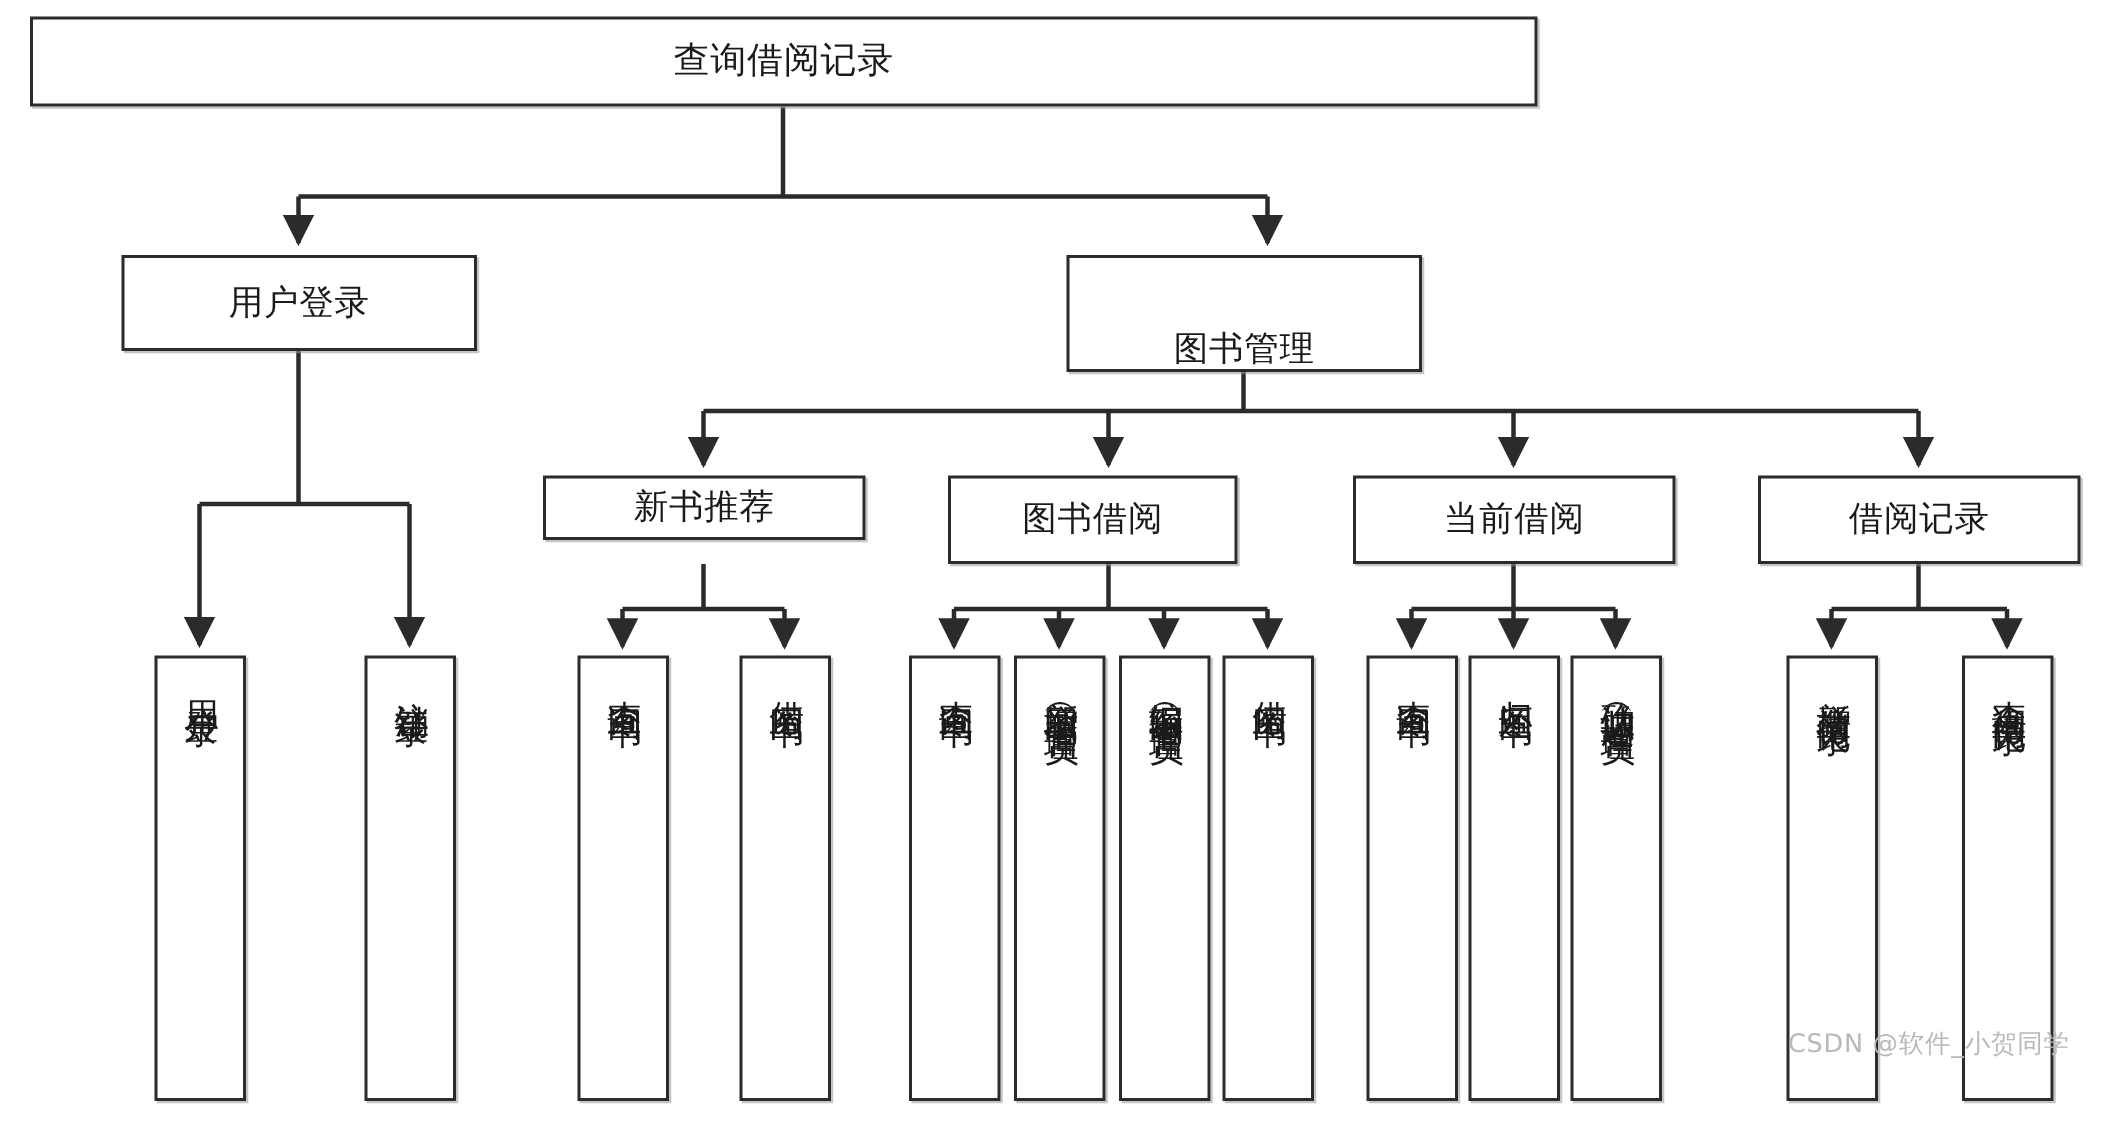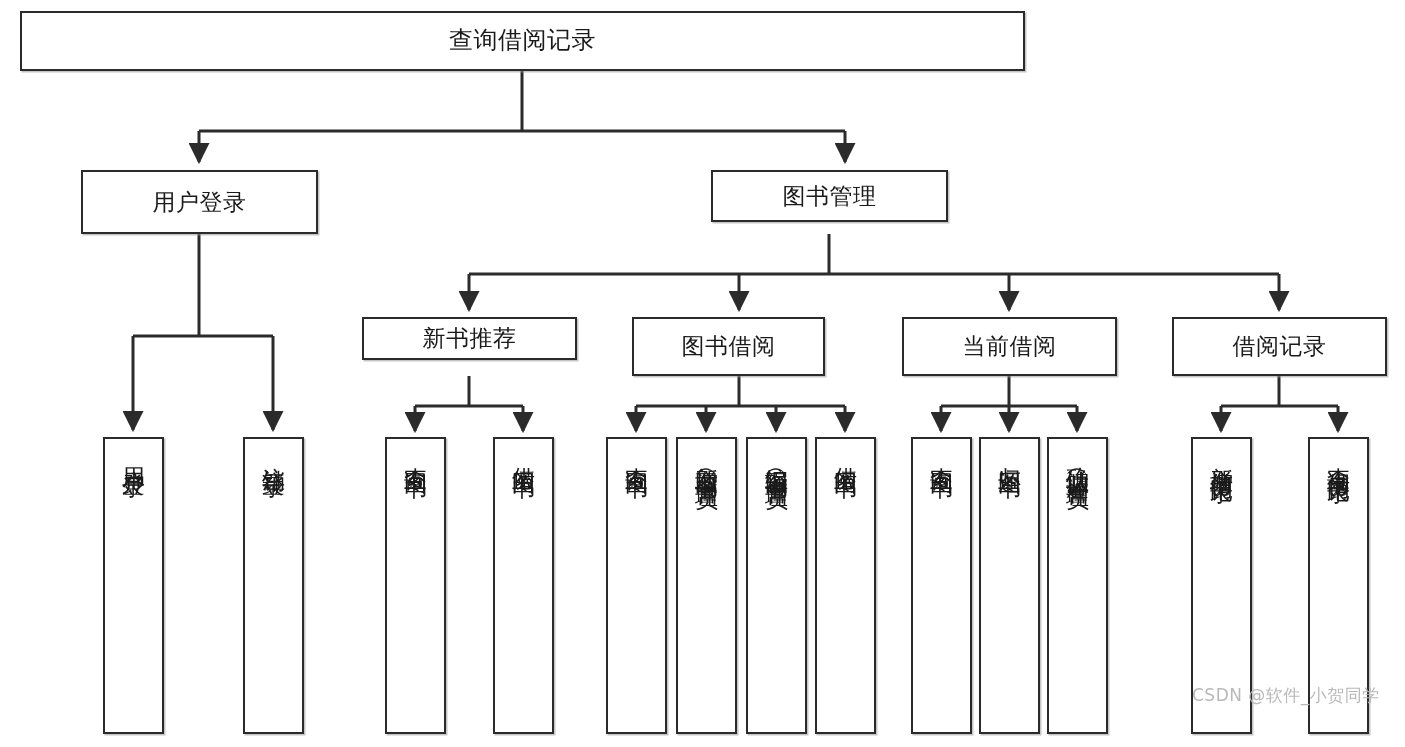--- a/index.html
+++ b/index.html
@@ -123,21 +123,21 @@
     </g>
   </svg>
 
   <div class="node horiz root" style="left:20px; top:11px; width:1005px; height:60px;">
     <span class="label">查询借阅记录</span>
   </div>
 
   <div class="node horiz" style="left:81px; top:170px; width:237px; height:64px;">
     <span class="label">用户登录</span>
   </div>
-  <div class="node horiz" style="left:711px; top:170px; width:237px; height:52px;">
+  <div class="node horiz" style="left:711px; top:170px; width:237px; height:78px;align-items:flex-end;">
     <span class="label">图书管理</span>
   </div>
 
   <div class="node horiz" style="left:362px; top:317px; width:215px; height:43px;">
     <span class="label">新书推荐</span>
   </div>
   <div class="node horiz" style="left:632px; top:317px; width:193px; height:59px;">
     <span class="label">图书借阅</span>
   </div>
   <div class="node horiz" style="left:902px; top:317px; width:215px; height:59px;">

